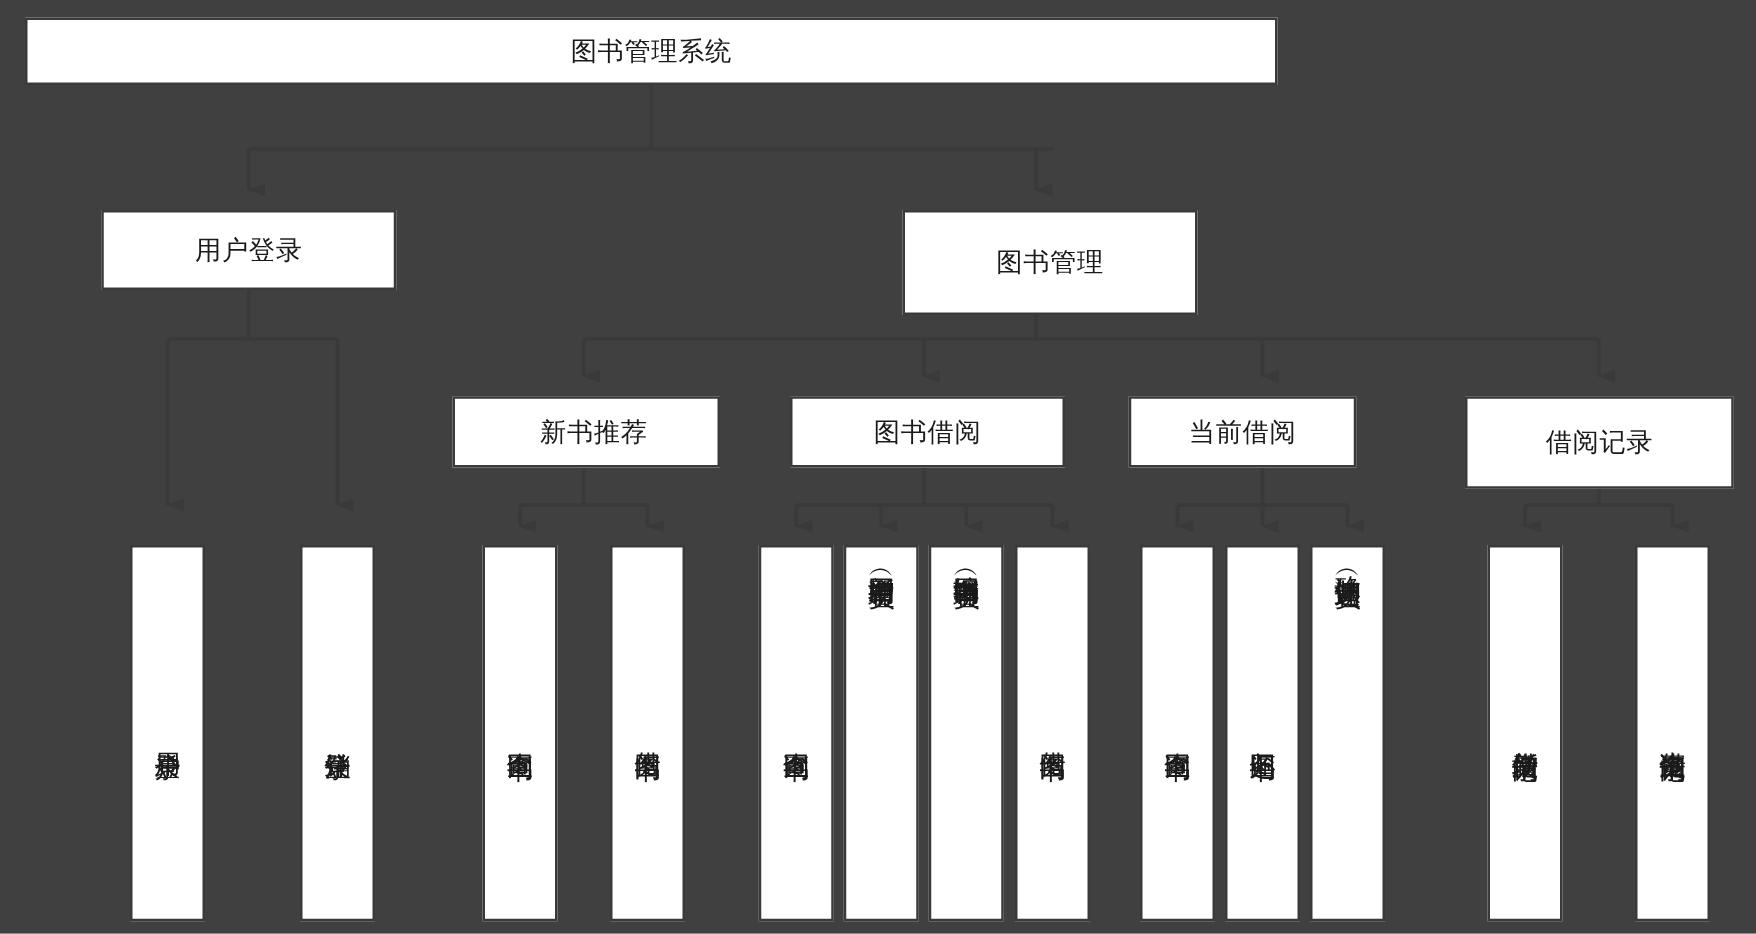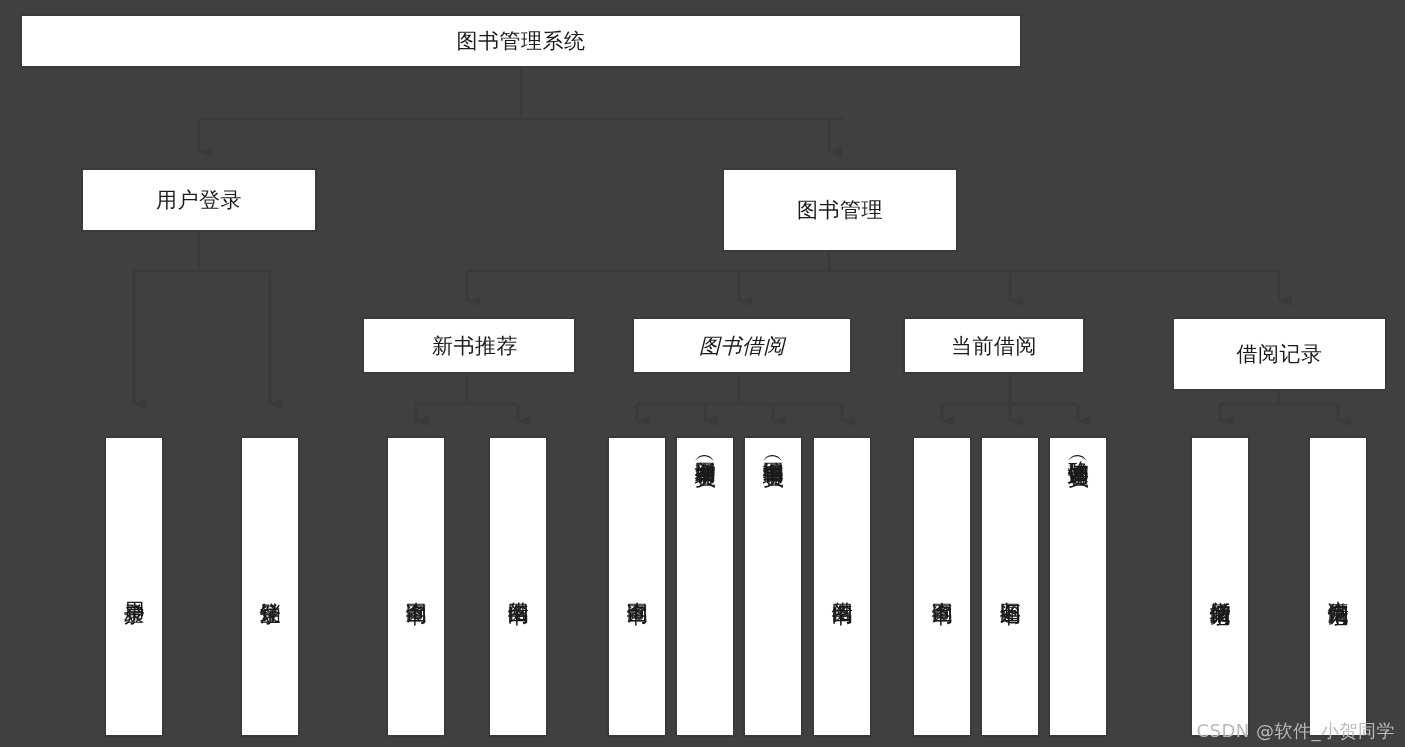--- a/index.html
+++ b/index.html
@@ -142,21 +142,21 @@
   <div class="node h" style="left:81px; top:168px; width:236px; height:64px;">
     <span class="hlabel">用户登录</span>
   </div>
   <div class="node h" style="left:711px; top:168px; width:236px; height:84px;margin-left:11px;">
     <span class="hlabel">图书管理</span>
   </div>
 
   <div class="node h" style="left:362px; top:317px; width:214px; height:57px;padding-left:12px;">
     <span class="hlabel">新书推荐</span>
   </div>
-  <div class="node h" style="left:632px; top:317px; width:220px; height:57px;font-style:italic;">
+  <div class="node h" style="left:632px; top:317px; width:220px; height:57px;">
     <span class="hlabel">图书借阅</span>
   </div>
   <div class="node h" style="left:903px; top:317px; width:182px; height:57px;">
     <span class="hlabel">当前借阅</span>
   </div>
   <div class="node h" style="left:1172px; top:317px; width:215px; height:74px;">
     <span class="hlabel">借阅记录</span>
   </div>
 
   <div class="node v centered" style="left:104px; top:436px; width:60px; height:301px;">
@@ -196,15 +196,14 @@
     <span class="vtext">确认归还（管理员）</span>
   </div>
 
   <div class="node v centered" style="left:1190px; top:436px; width:60px; height:301px;">
     <span class="vtext">新增借阅记录</span>
   </div>
   <div class="node v centered" style="left:1308px; top:436px; width:60px; height:301px;">
     <span class="vtext">查询借阅记录</span>
   </div>
 
-  <div class="watermark">CSDN @软件_小贺同学</div>
 
 </div>
 
 </body></html>

